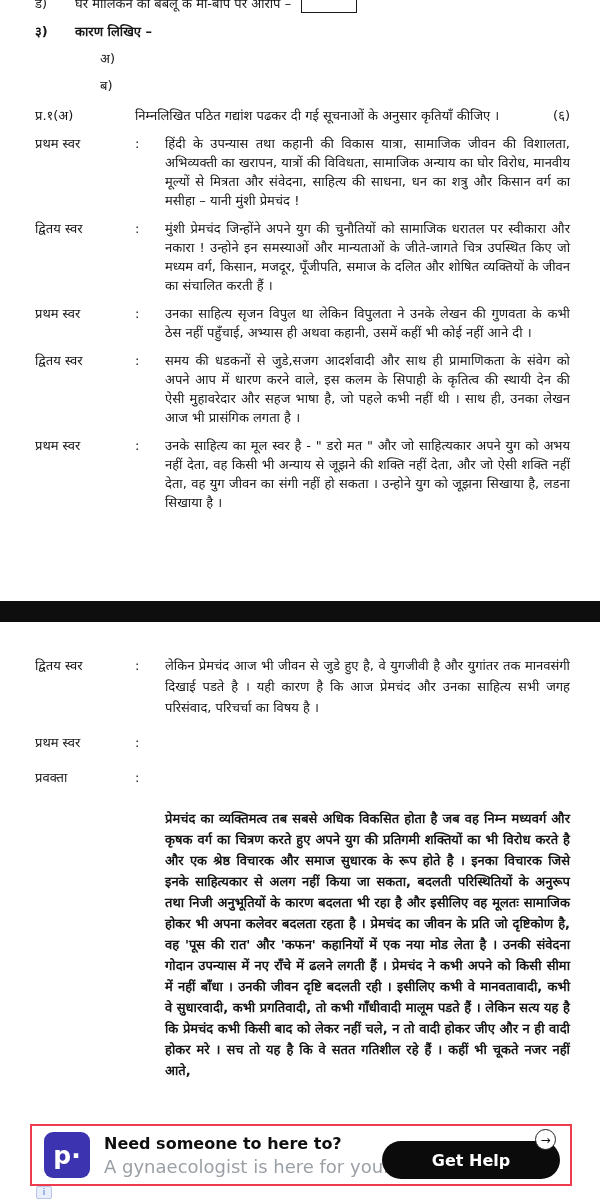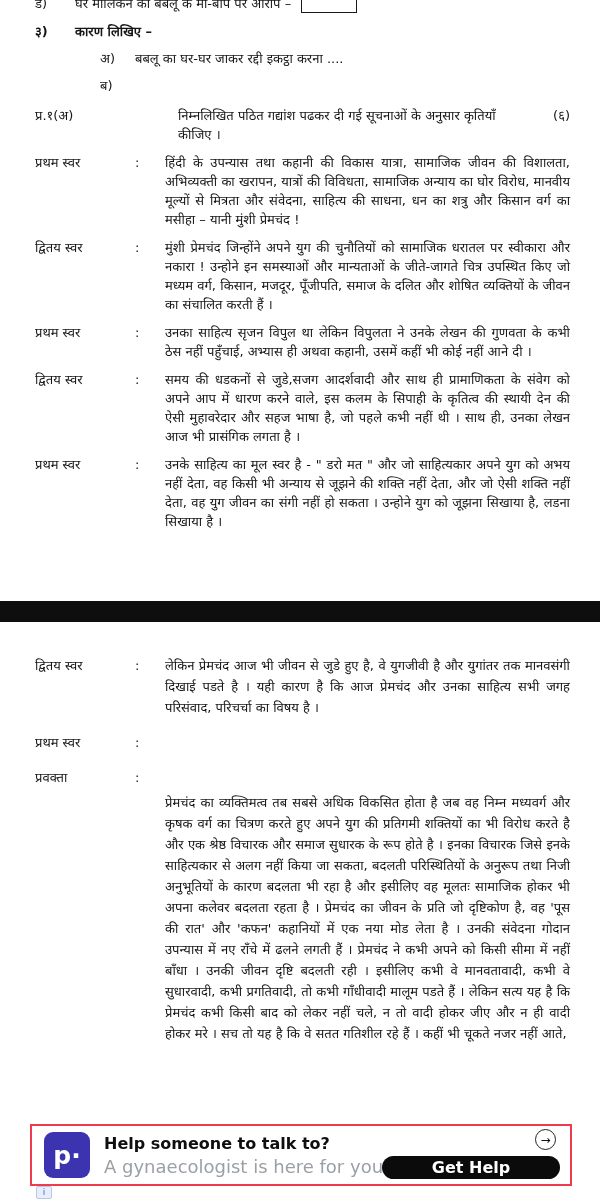--- a/index.html
+++ b/index.html
@@ -16,39 +16,39 @@
   .cutrow { margin-top:-6px; display:flex; align-items:flex-end; }
   .m-outer { flex:0 0 40px; }
   .blank-box { display:inline-block; width:56px; height:15px; border:1.6px solid #1a1a1a; margin-left:10px; }
 
   .q3row { margin-top:9px; display:flex; font-weight:bold; }
   .subrow { display:flex; margin-top:8px; padding-left:65px; }
   .m-inner { flex:0 0 35px; }
 
   .qhead { display:flex; font-weight:normal; margin-top:11px; }
   .qnum { flex:0 0 100px; }
-  .qtxt { flex:1; padding-right:8px;margin-left:43px; }
+  .qtxt { flex:1; padding-right:8px; }
   .qmarks { flex:0 0 38px; text-align:right; }
 
   .dlg { display:flex; margin-top:9px; }
   .page2 .dlg { margin-top:14px; }
   .page2 .dlg.first { margin-top:7px; }
   .spk { flex:0 0 100px; }
   .colon { flex:0 0 30px; }
   .txt { flex:1; text-align:justify; }
-  .para { margin-top:4px; padding-left:130px; text-align:justify; }
+  .para { margin-top:20px; padding-left:130px; text-align:justify;font-weight:bold; }
 
   .ad { position:absolute; left:30px; top:1124px; width:542px; height:62px; background:#fff;
         border:2px solid #ef3b4e; display:flex; align-items:center; padding:0 10px 0 12px; z-index:10; }
   .ad-logo { width:46px; height:46px; border-radius:9px; background:#3b33b0; color:#fff;
              display:flex; align-items:center; justify-content:center; font-size:25px; font-weight:bold; flex:0 0 46px; }
   .ad-copy { margin-left:14px; flex:1; min-width:0; }
   .ad-head { font-size:16px; font-weight:bold; color:#0f0f0f; white-space:nowrap; }
   .ad-sub { font-size:18px; color:#9aa0a6; margin-top:3px; white-space:nowrap; }
-  .ad-btn { width:178px; height:23px; border-radius:22px; background:#0b0b0b; color:#fff;
+  .ad-btn { width:178px; height:38px; border-radius:22px; background:#0b0b0b; color:#fff;
             font-family:inherit; font-size:16px; font-weight:bold; border:none; cursor:pointer;
             align-self:flex-end; margin-bottom:5px; flex:0 0 178px; }
   .ad-arrow { position:absolute; top:3px; right:14px; width:21px; height:21px; border-radius:50%;
               border:1.5px solid #222; background:#fff; display:flex; align-items:center;
               justify-content:center; font-size:12px; color:#111; z-index:11; cursor:pointer; }
 
   .bottom-strip { position:absolute; left:0; top:1186px; width:600px; height:14px; background:#fff; z-index:9; }
   .info-chip { position:absolute; left:36px; top:1186px; width:16px; height:13px; background:#e8eefc;
                border:1px solid #b9c6e8; color:#3b6fd4; font-size:9px; line-height:11px;
                text-align:center; border-radius:2px; z-index:11; cursor:pointer; }
@@ -66,21 +66,20 @@
       <span class="blank-box"></span>
     </div>
 
     <div class="q3row">
       <span class="m-outer">३)</span>
       <span>कारण लिखिए –</span>
     </div>
 
     <div class="subrow">
       <span class="m-inner">अ)</span>
-      <span>बबलू का घर-घर जाकर रद्दी इकट्ठा करना ....</span>
     </div>
     <div class="subrow">
       <span class="m-inner">ब)</span>
     </div>
 
     <div class="qhead">
       <span class="qnum">प्र.१(अ)</span>
       <span class="qtxt">निम्नलिखित पठित गद्यांश पढकर दी गई सूचनाओं के अनुसार कृतियाँ कीजिए ।</span>
       <span class="qmarks">(६)</span>
     </div>
@@ -131,21 +130,21 @@
     <div class="para">प्रेमचंद का व्यक्तिमत्व तब सबसे अधिक विकसित होता है जब वह निम्न मध्यवर्ग और कृषक वर्ग का चित्रण करते हुए अपने युग की प्रतिगमी शक्तियों का भी विरोध करते है और एक श्रेष्ठ विचारक और समाज सुधारक के रूप होते है । इनका विचारक जिसे इनके साहित्यकार से अलग नहीं किया जा सकता, बदलती परिस्थितियों के अनुरूप तथा निजी अनुभूतियों के कारण बदलता भी रहा है और इसीलिए वह मूलतः सामाजिक होकर भी अपना कलेवर बदलता रहता है । प्रेमचंद का जीवन के प्रति जो दृष्टिकोण है, वह 'पूस की रात' और 'कफन' कहानियों में एक नया मोड लेता है । उनकी संवेदना गोदान उपन्यास में नए राँचे में ढलने लगती हैं । प्रेमचंद ने कभी अपने को किसी सीमा में नहीं बाँधा । उनकी जीवन दृष्टि बदलती रही । इसीलिए कभी वे मानवतावादी, कभी वे सुधारवादी, कभी प्रगतिवादी, तो कभी गाँधीवादी मालूम पडते हैं । लेकिन सत्य यह है कि प्रेमचंद कभी किसी बाद को लेकर नहीं चले, न तो वादी होकर जीए और न ही वादी होकर मरे । सच तो यह है कि वे सतत गतिशील रहे हैं । कहीं भी चूकते नजर नहीं आते,</div>
   </div>
 
   <div class="bottom-strip"></div>
 
   <div class="ad">
     <div class="ad-logo">
       <span>p·</span>
     </div>
     <div class="ad-copy">
-      <div class="ad-head">Help someone to talk to?</div>
+      <div class="ad-head">Need someone to here to?</div>
       <div class="ad-sub">A gynaecologist is here for you.</div>
     </div>
     <button class="ad-btn">Get Help</button>
     <div class="ad-arrow">
       <span>→</span>
     </div>
   </div>
 
   <div class="info-chip">i</div>
 

